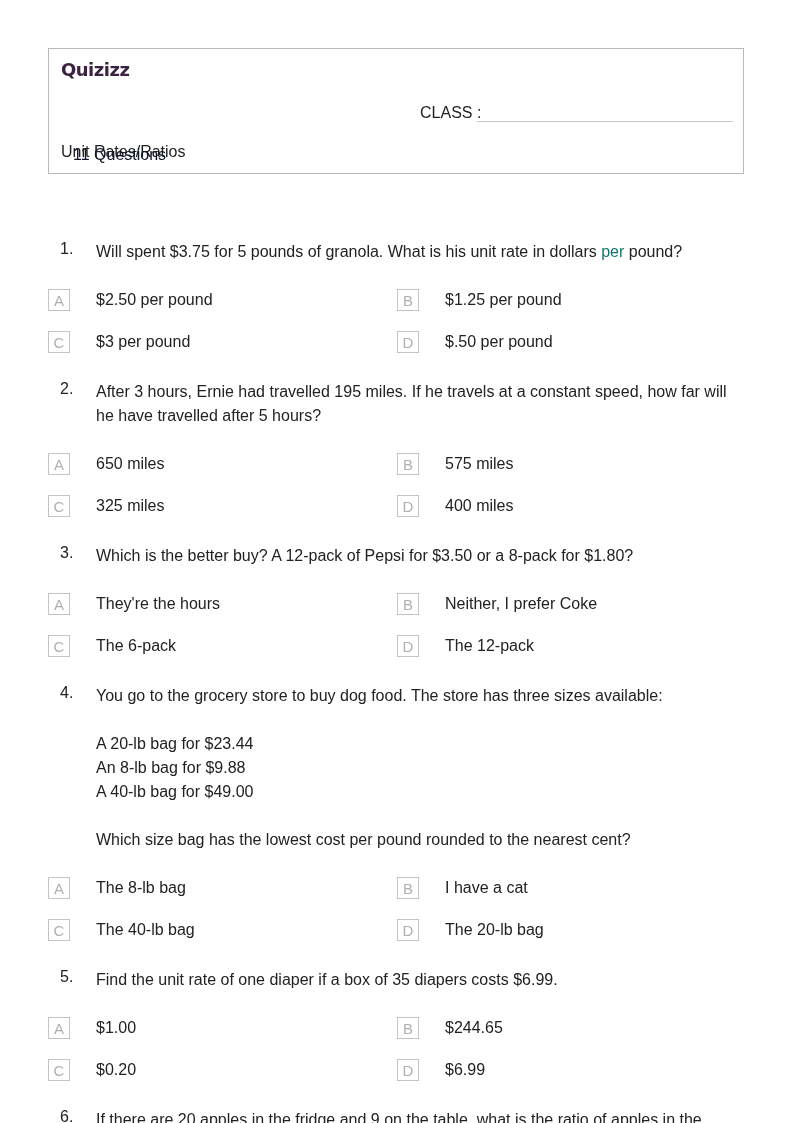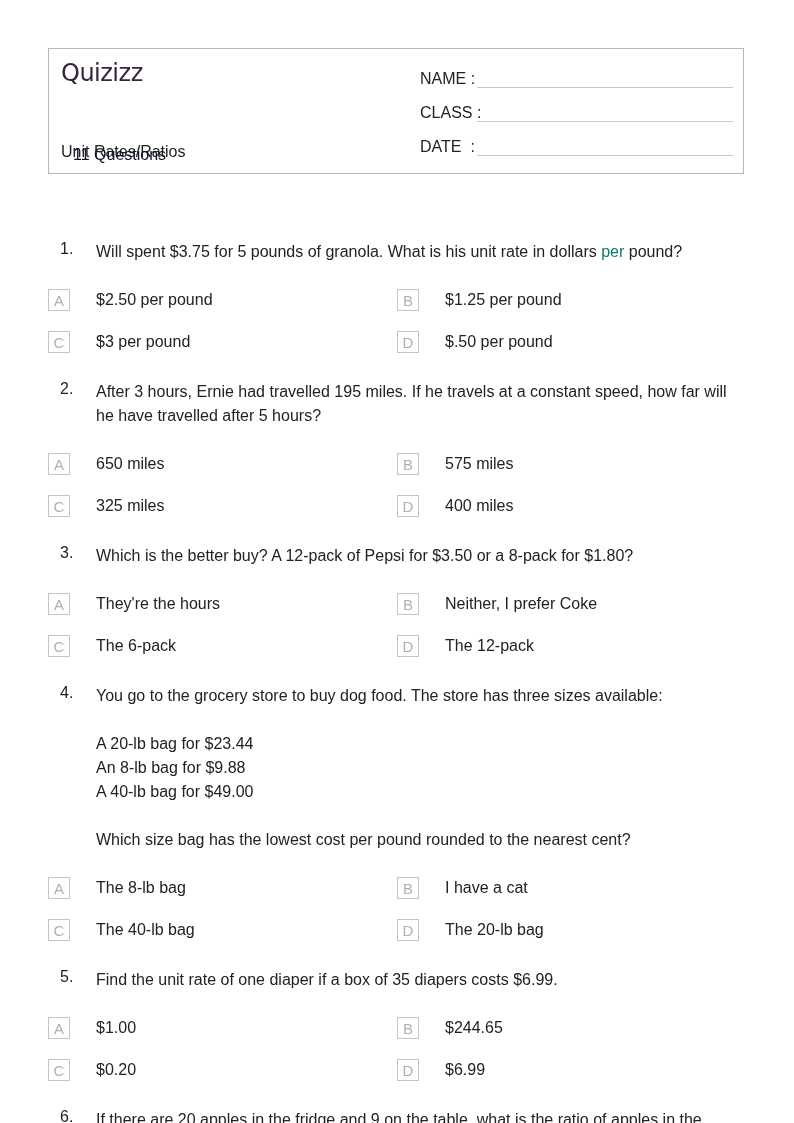--- a/index.html
+++ b/index.html
@@ -1,21 +1,21 @@
 <!DOCTYPE html>
 <html><head>
 <meta charset="utf-8">
 <style>
   html, body { margin:0; padding:0; background:#ffffff; }
   body { width:794px; height:1123px; overflow:hidden; position:relative;
          font-family:"Liberation Sans", sans-serif; color:#222222; }
   .header-box { position:absolute; left:48px; top:48px; width:696px; height:126px;
                 border:1px solid #b9b9b9; box-sizing:border-box; }
   .logo { position:absolute; left:12px; top:10px; font-family:"DejaVu Sans", sans-serif;
-          font-weight:normal; font-size:24px; letter-spacing:-0.5px; color:#3a2240; }
+          font-weight:bold; font-size:18px; letter-spacing:-0.5px; color:#3a2240; }
   .ws-title { position:absolute; left:12px; top:94px; font-size:16px; color:#222; }
   .ws-count { position:absolute; left:24px; top:97px; font-size:16px; color:#0f172a; }
   .field { position:absolute; left:371px; font-size:16px; color:#222; display:flex; align-items:flex-end; }
   .field .lbl { width:57px; white-space:pre; }
   .field .line { width:256px; border-bottom:1px solid #c8c8c8; height:18px; }
   .question { position:absolute; left:0; width:794px; }
   .qnum { position:absolute; left:60px; font-size:16px; color:#222; }
   .qtext { position:absolute; left:96px; width:652px; font-size:16px; line-height:24px; color:#222; white-space:pre-line; }
   .qtext .hl { color:#0f766e; }
   .opt { position:absolute; display:flex; align-items:center; }
@@ -25,30 +25,22 @@
   .opt .otext { position:absolute; left:48px; font-size:16px; color:#222; white-space:nowrap; }
 </style>
 </head>
 <body>
 
 <div class="header-box">
   <div class="logo">Quizizz</div>
   <div class="ws-title">Unit Rates/Ratios</div>
   <div class="ws-count">11 Questions</div>
 
-  <div class="field" style="top:20px;">
-    <span class="lbl">NAME :</span>
-    <span class="line"></span>
-  </div>
   <div class="field" style="top:54px;">
     <span class="lbl">CLASS :</span>
-    <span class="line"></span>
-  </div>
-  <div class="field" style="top:88px;">
-    <span class="lbl">DATE  :</span>
     <span class="line"></span>
   </div>
 </div>
 
 <div class="question" style="top:240px;">
   <span class="qnum">1.</span>
   <div class="qtext"><span>Will spent $3.75 for 5 pounds of granola. What is his unit rate in dollars </span><span class="hl">per</span><span> pound?</span></div>
   <div class="opt" style="left:48px; top:49px;">
       <span class="letter">A</span>
       <span class="otext">$2.50 per pound</span>

